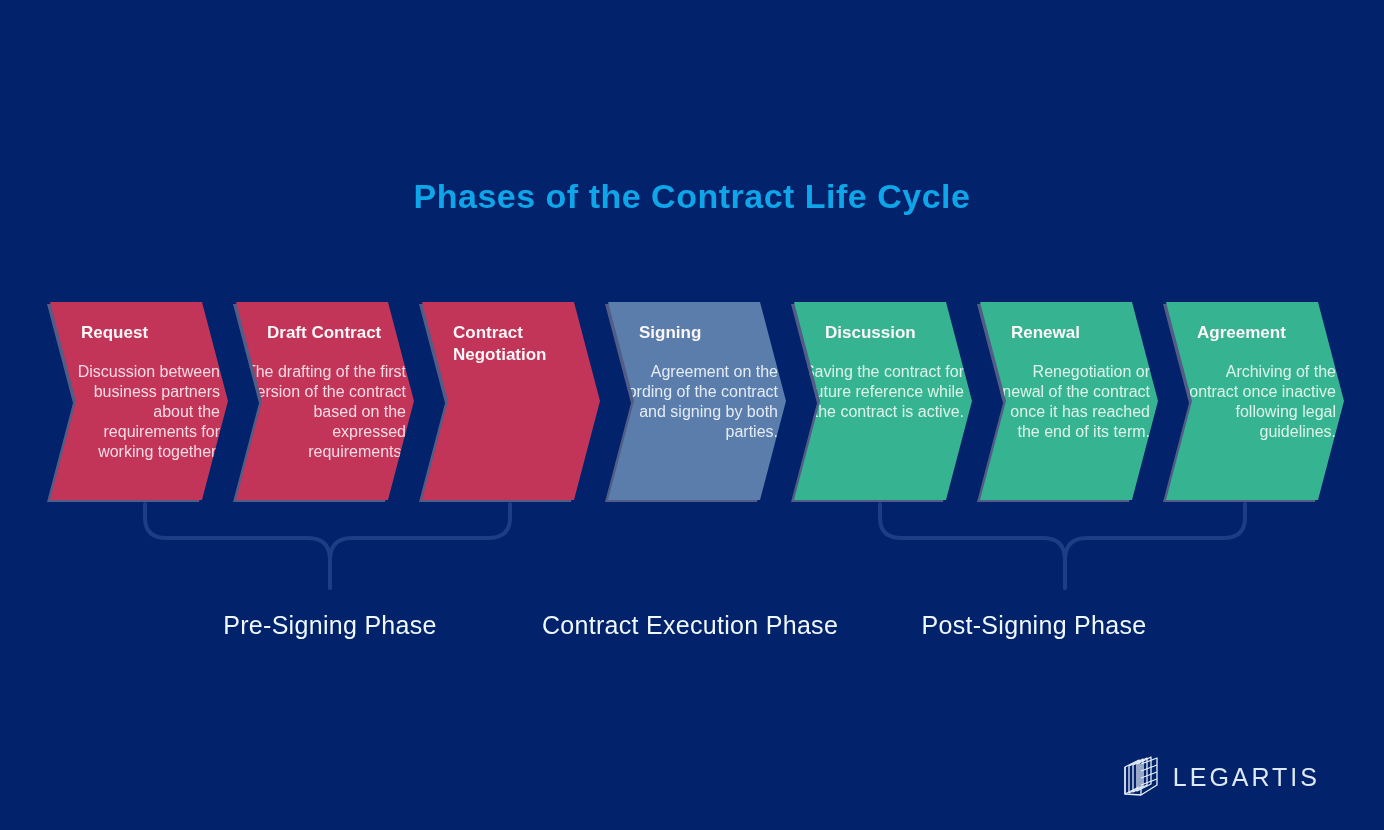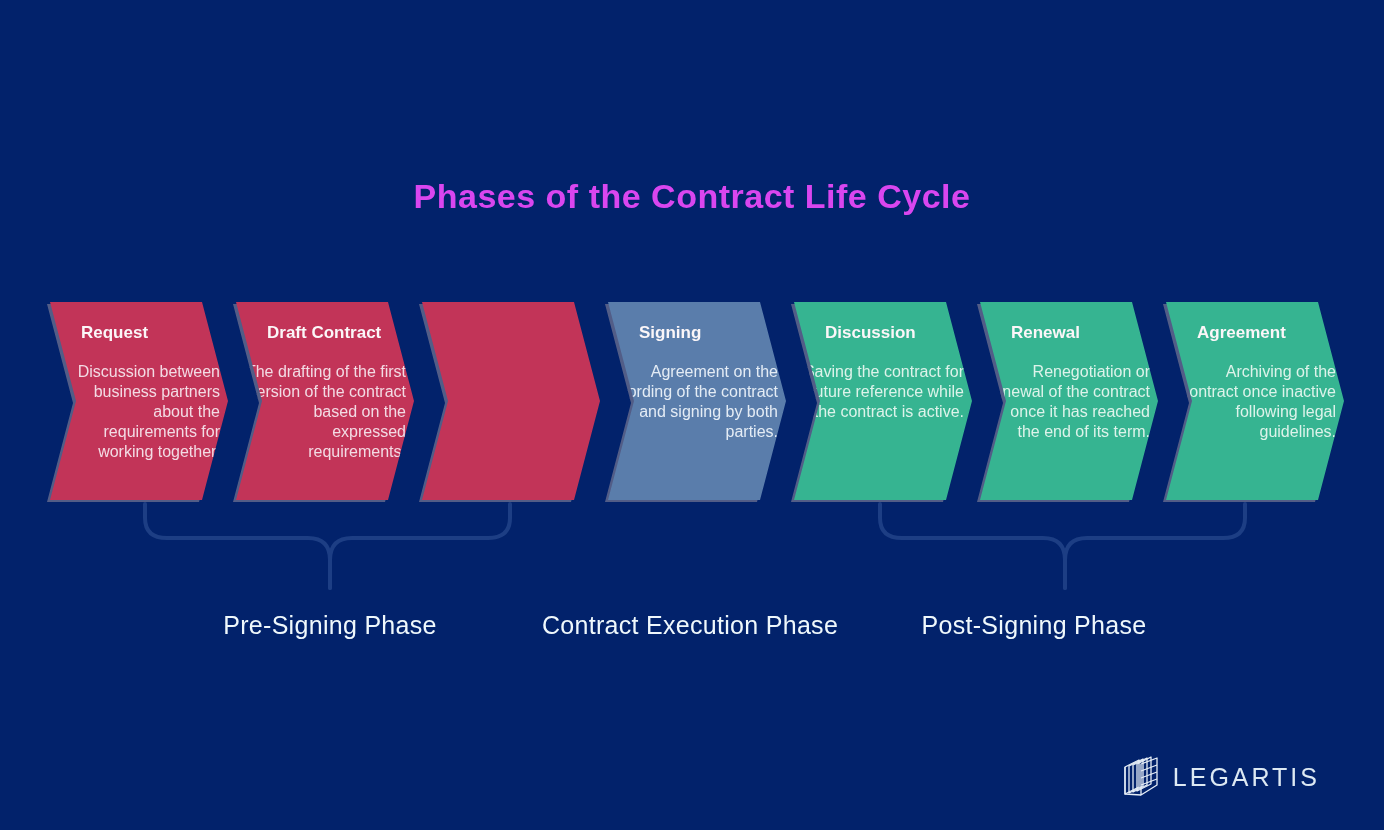--- a/index.html
+++ b/index.html
@@ -13,21 +13,21 @@
   }
 
   
   .page-title {
     position: absolute;
     top: 177px; left: 0; width: 100%;
     text-align: center;
     font-size: 34px;
     font-weight: 600;
     letter-spacing: 0.5px;
-    color: #d946ef;
+    color: #0ea5e9;
   }
 
   
   .chevron-row {
     position: absolute;
     left: 50px; top: 302px;
     width: 1296px; height: 198px;
     display: flex;
     gap: 8px;
   }
@@ -116,20 +116,21 @@
 
     <div class="chev-wrap">
       <div class="chev pre">
         <div class="chev-title">Draft Contract</div>
         <div class="chev-desc">The drafting of the first version of the contract based on the expressed requirements.</div>
       </div>
     </div>
 
     <div class="chev-wrap">
       <div class="chev pre">
+        <div class="chev-title">Contract Negotiation</div>
       </div>
     </div>
 
     <div class="chev-wrap">
       <div class="chev exec">
         <div class="chev-title">Signing</div>
         <div class="chev-desc">Agreement on the wording of the contract and signing by both parties.</div>
       </div>
     </div>
 

